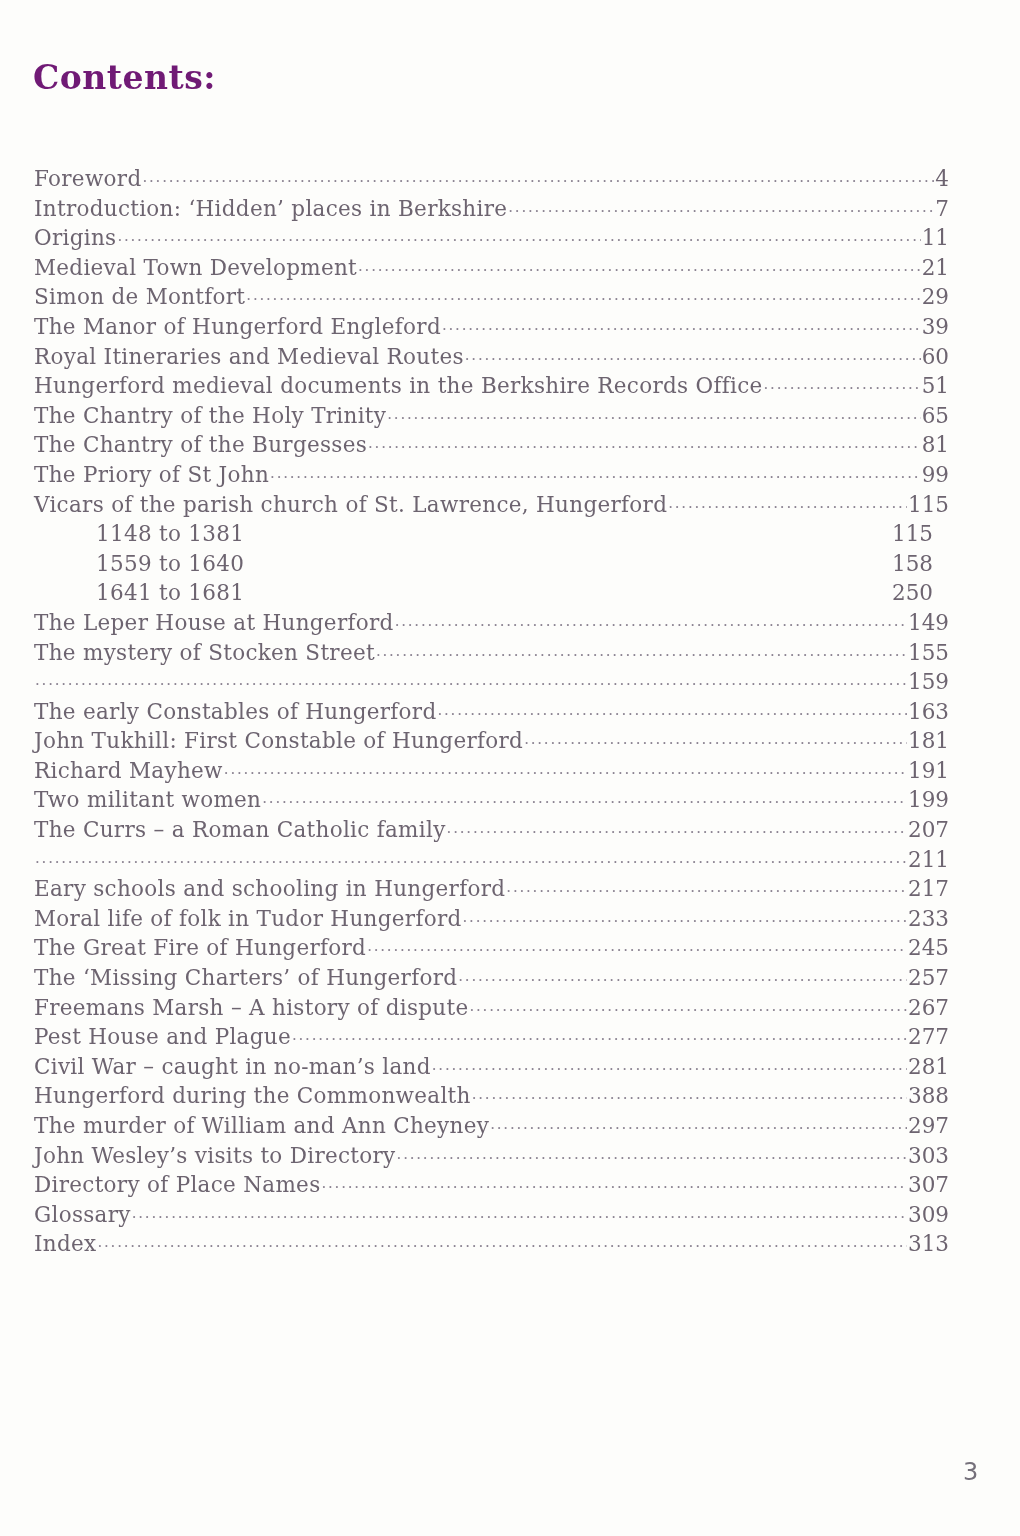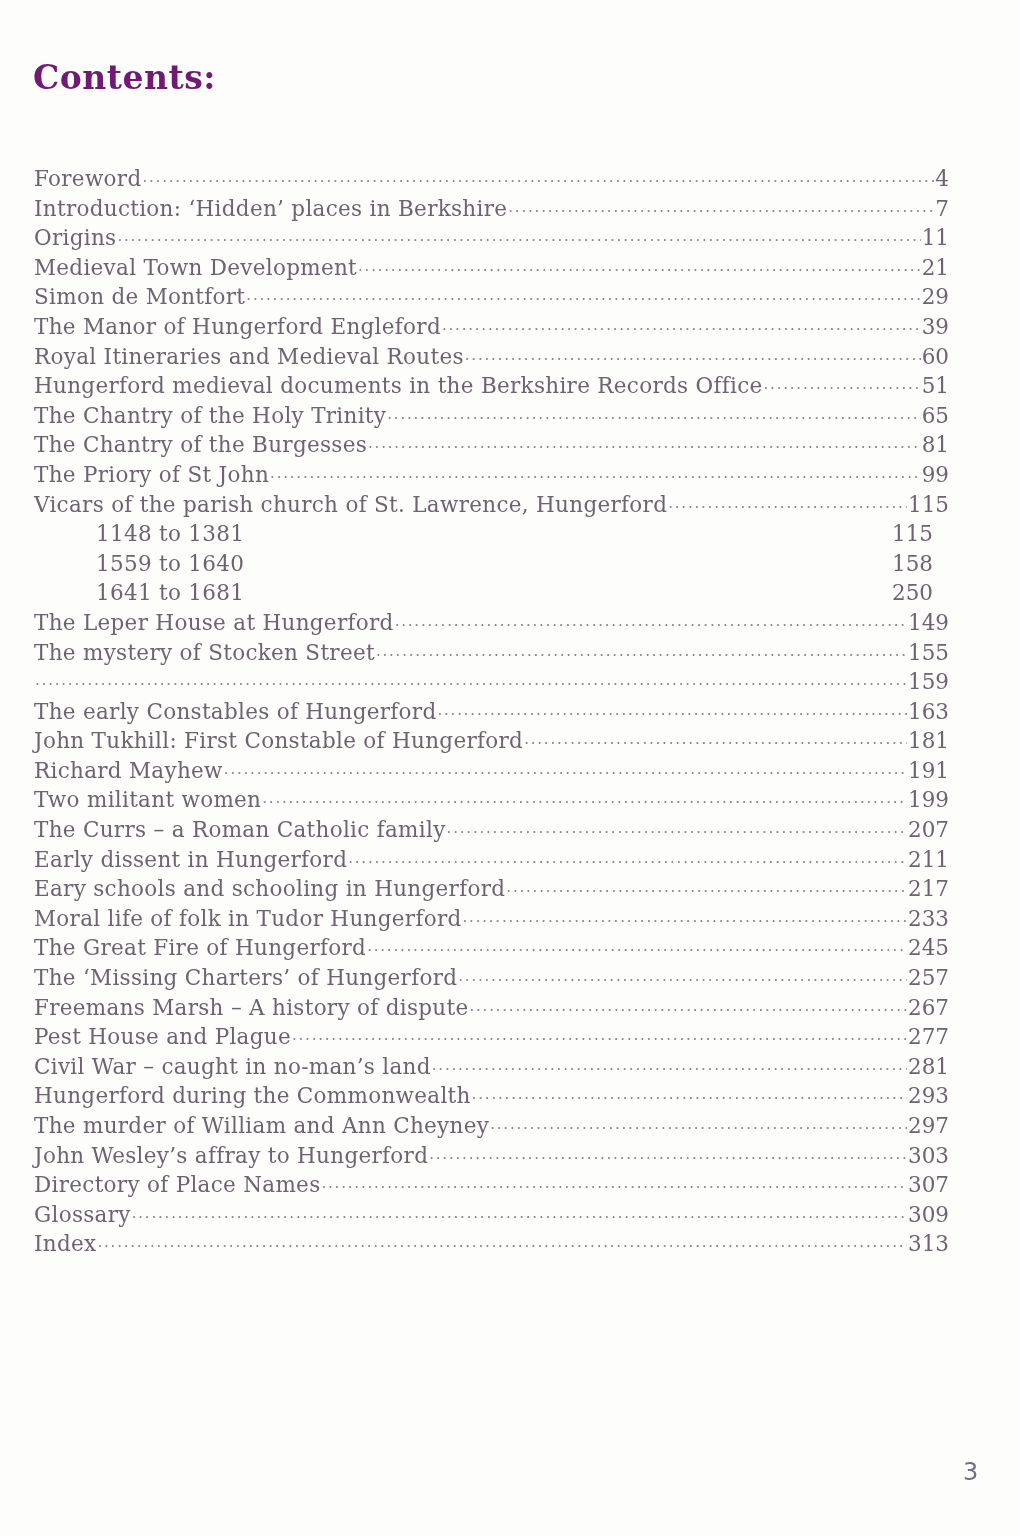--- a/index.html
+++ b/index.html
@@ -159,21 +159,20 @@
       <span class="label">Two militant women</span>
       <span class="dots"></span>
       <span class="page">199</span>
     </div>
   <div class="row">
       <span class="label">The Curr­s – a Roman Catholic family</span>
       <span class="dots"></span>
       <span class="page">207</span>
     </div>
   <div class="row">
-      <span class="label">Early dissent in Hungerford</span>
       <span class="dots"></span>
       <span class="page">211</span>
     </div>
   <div class="row">
       <span class="label">Eary schools and schooling in Hungerford</span>
       <span class="dots"></span>
       <span class="page">217</span>
     </div>
   <div class="row">
       <span class="label">Moral life of folk in Tudor Hungerford</span>
@@ -201,29 +200,29 @@
       <span class="page">277</span>
     </div>
   <div class="row">
       <span class="label">Civil War – caught in no-man’s land</span>
       <span class="dots"></span>
       <span class="page">281</span>
     </div>
   <div class="row">
       <span class="label">Hungerford during the Commonwealth</span>
       <span class="dots"></span>
-      <span class="page">293</span>
+      <span class="page">388</span>
     </div>
   <div class="row">
       <span class="label">The murder of William and Ann Cheyney</span>
       <span class="dots"></span>
       <span class="page">297</span>
     </div>
   <div class="row">
-      <span class="label">John Wesley’s affray to Hungerford</span>
+      <span class="label">John Wesley’s visits to Directory</span>
       <span class="dots"></span>
       <span class="page">303</span>
     </div>
   <div class="row">
       <span class="label">Directory of Place Names</span>
       <span class="dots"></span>
       <span class="page">307</span>
     </div>
   <div class="row">
       <span class="label">Glossary</span>

